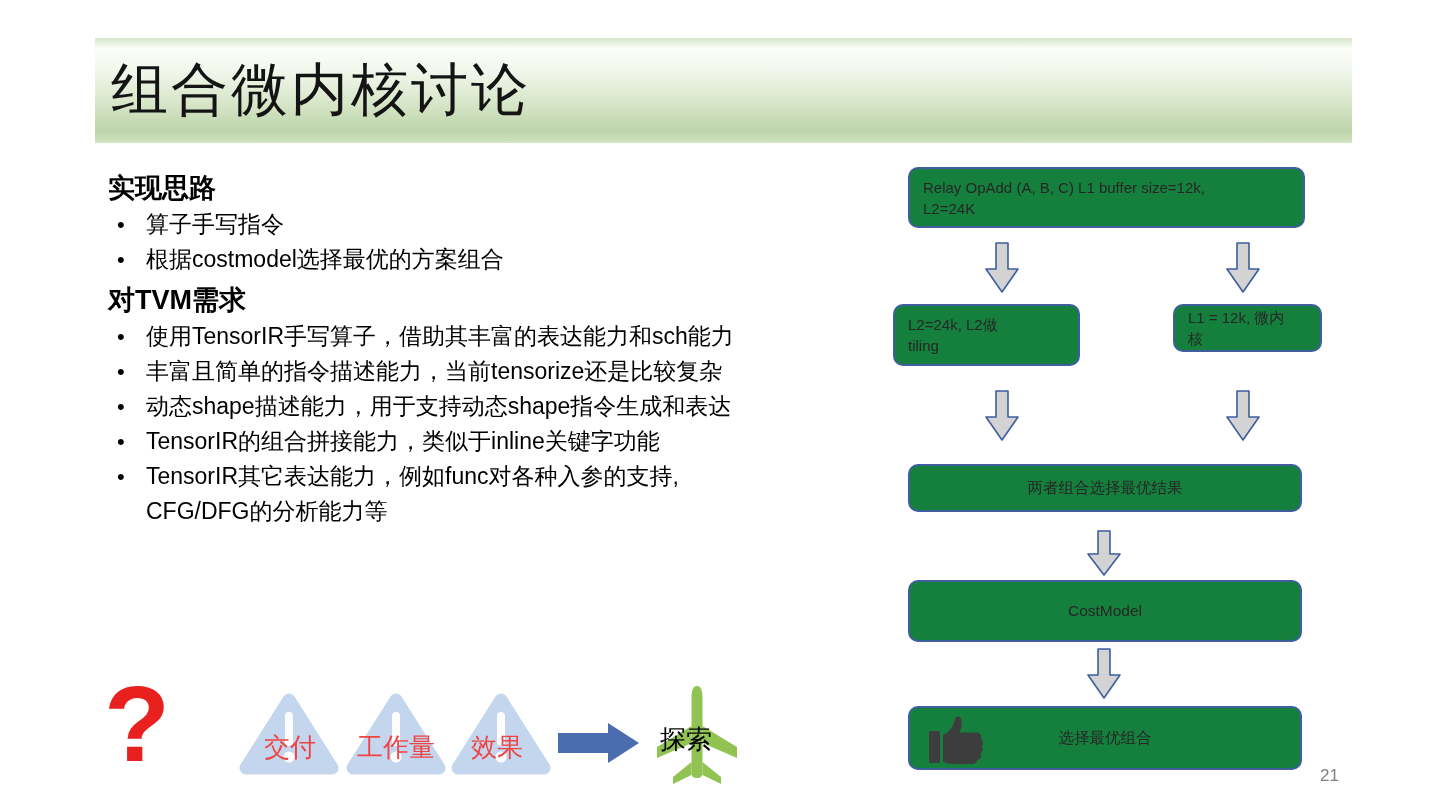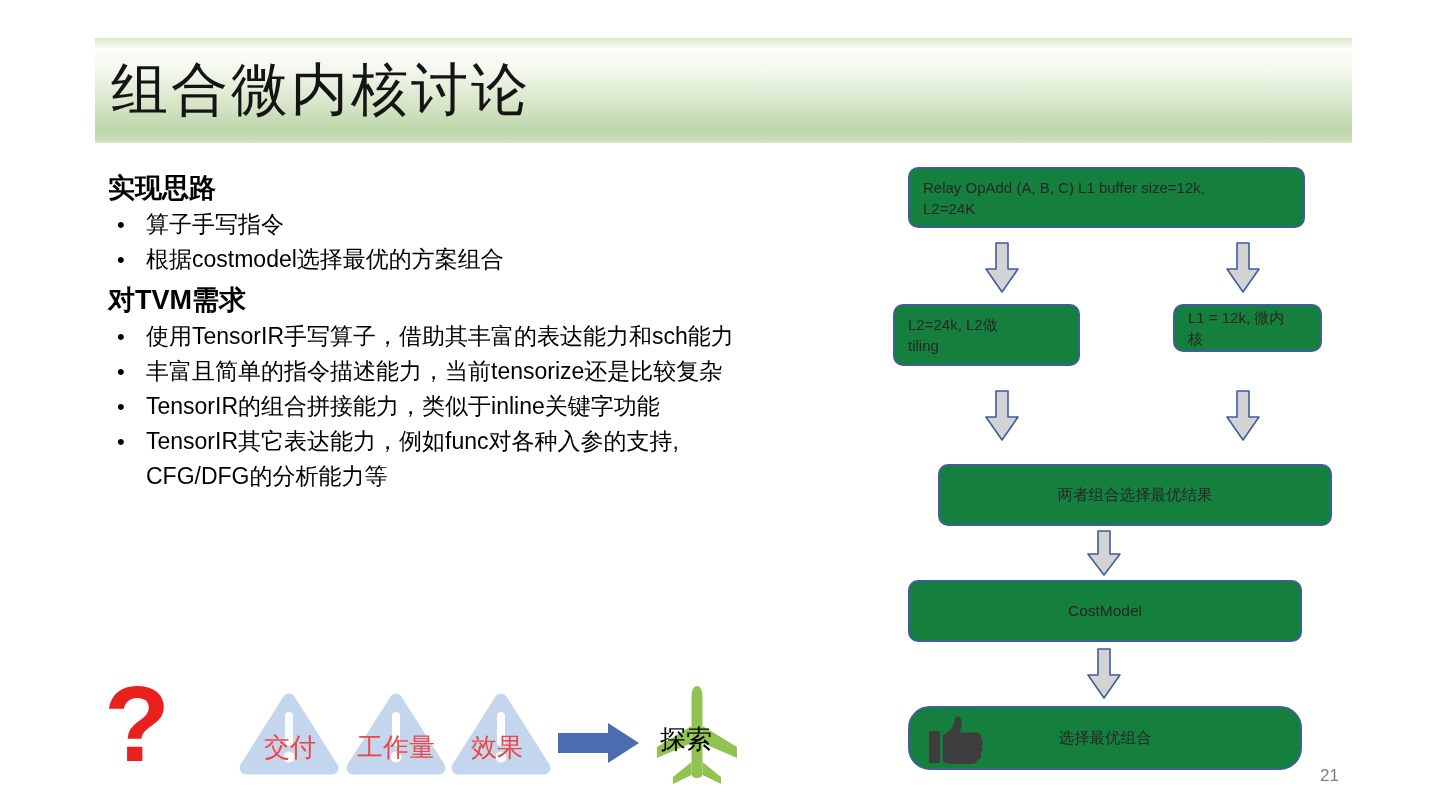--- a/index.html
+++ b/index.html
@@ -11,21 +11,21 @@
   }
   
   .banner{
     position:absolute;left:95px;top:38px;width:1257px;height:105px;
     background:linear-gradient(180deg,
       #d7e6c9 0%, #fbfdf9 10%, #f3f8ee 30%,
       #d7e6c8 62%, #bdd5ab 88%, #cbdfba 97%, #d7e6c9 100%);
     display:flex;align-items:center;
   }
   .banner h1{
-    margin:0;padding-left:16px;
+    margin:16px;padding-left:0;
     font-size:57px;font-weight:400;letter-spacing:3px;color:#141414;
   }
   
   .left-content{position:absolute;left:108px;top:170px;width:780px;}
   .left-content h2{margin:0;font-size:27px;line-height:37px;font-weight:700;color:#000;}
   .left-content h2.second{margin-top:5px;}
   .left-content ul{list-style:none;margin:0;padding:0;}
   .left-content li{position:relative;padding-left:38px;font-size:23px;line-height:35px;}
   .left-content li::before{content:"•";position:absolute;left:9px;top:0;font-size:22px;}
   .continuation{padding-left:38px;font-size:23px;line-height:35px;}
@@ -69,20 +69,21 @@
 <section class="left-content">
   <h2>实现思路</h2>
   <ul>
     <li>算子手写指令</li>
     <li>根据costmodel选择最优的方案组合</li>
   </ul>
   <h2 class="second">对TVM需求</h2>
   <ul>
     <li>使用TensorIR手写算子，借助其丰富的表达能力和sch能力</li>
     <li>丰富且简单的指令描述能力，当前tensorize还是比较复杂</li>
+    <li>动态shape描述能力，用于支持动态shape指令生成和表达</li>
     <li>TensorIR的组合拼接能力，类似于inline关键字功能</li>
     <li>TensorIR其它表达能力，例如func对各种入参的支持,</li>
   </ul>
   <div class="continuation">CFG/DFG的分析能力等</div>
 </section>
 
 <section>
   <div class="node align-left" style="left:908px;top:167px;width:397px;height:61px;">Relay OpAdd (A, B, C)  L1 buffer size=12k,
 L2=24K</div>
 
@@ -98,33 +99,33 @@
   <div class="node align-left" style="left:1173px;top:304px;width:149px;height:48px;">L1 = 12k, 微内
 核</div>
 
   <svg class="fc-arrow" style="left:984px;top:390px;" width="36" height="52" viewBox="0 0 36 52">
     <path d="M12 1 H24 V27 H34 L18 50 L2 27 H12 Z" fill="#d3d3d3" stroke="#3e5e9e" stroke-width="1.6" stroke-linejoin="round"></path>
   </svg>
   <svg class="fc-arrow" style="left:1225px;top:390px;" width="36" height="52" viewBox="0 0 36 52">
     <path d="M12 1 H24 V27 H34 L18 50 L2 27 H12 Z" fill="#d3d3d3" stroke="#3e5e9e" stroke-width="1.6" stroke-linejoin="round"></path>
   </svg>
 
-  <div class="node align-center" style="left:938px;top:464px;width:394px;height:62px;">两者组合选择最优结果</div>
+  <div class="node align-center" style="left:908px;top:464px;width:394px;height:48px;">两者组合选择最优结果</div>
 
   <svg class="fc-arrow" style="left:1086px;top:530px;" width="36" height="47" viewBox="0 0 36 47">
     <path d="M12 1 H24 V24 H34 L18 45 L2 24 H12 Z" fill="#d3d3d3" stroke="#3e5e9e" stroke-width="1.6" stroke-linejoin="round"></path>
   </svg>
 
   <div class="node align-center" style="left:908px;top:580px;width:394px;height:62px;">CostModel</div>
 
   <svg class="fc-arrow" style="left:1086px;top:648px;" width="36" height="52" viewBox="0 0 36 52">
     <path d="M12 1 H24 V27 H34 L18 50 L2 27 H12 Z" fill="#d3d3d3" stroke="#3e5e9e" stroke-width="1.6" stroke-linejoin="round"></path>
   </svg>
 
-  <div class="node align-center" style="left:908px;top:706px;width:394px;height:64px;border-radius:22px;">
+  <div class="node align-center" style="left:908px;top:706px;width:394px;height:64px;">
     <svg class="thumb" width="62" height="48" viewBox="0 0 60 48">
       <rect x="1" y="15" width="11" height="32" rx="1.5" fill="#3d3d3d"></rect>
       <path d="M15 19 C22 16 26 9 27 3 C27.5 0.5 31 -0.5 32.5 1.8 C34.5 4.8 34 11.5 31.5 16.5 L48 16.5 C52 16.5 54 19.5 53 23 C55.5 24.5 55.5 28.5 53.5 30.5 C55.5 32.5 55 36 52.5 37.5 C54 39.5 53 43.5 49.5 44 C48.5 47.5 46 48 42 48 L24 48 C20.5 48 17 47 15 45.5 Z" fill="#3d3d3d"></path>
     </svg>
     <span>选择最优组合</span>
   </div>
 </section>
 
 <div>
   <div class="qmark">?</div>

